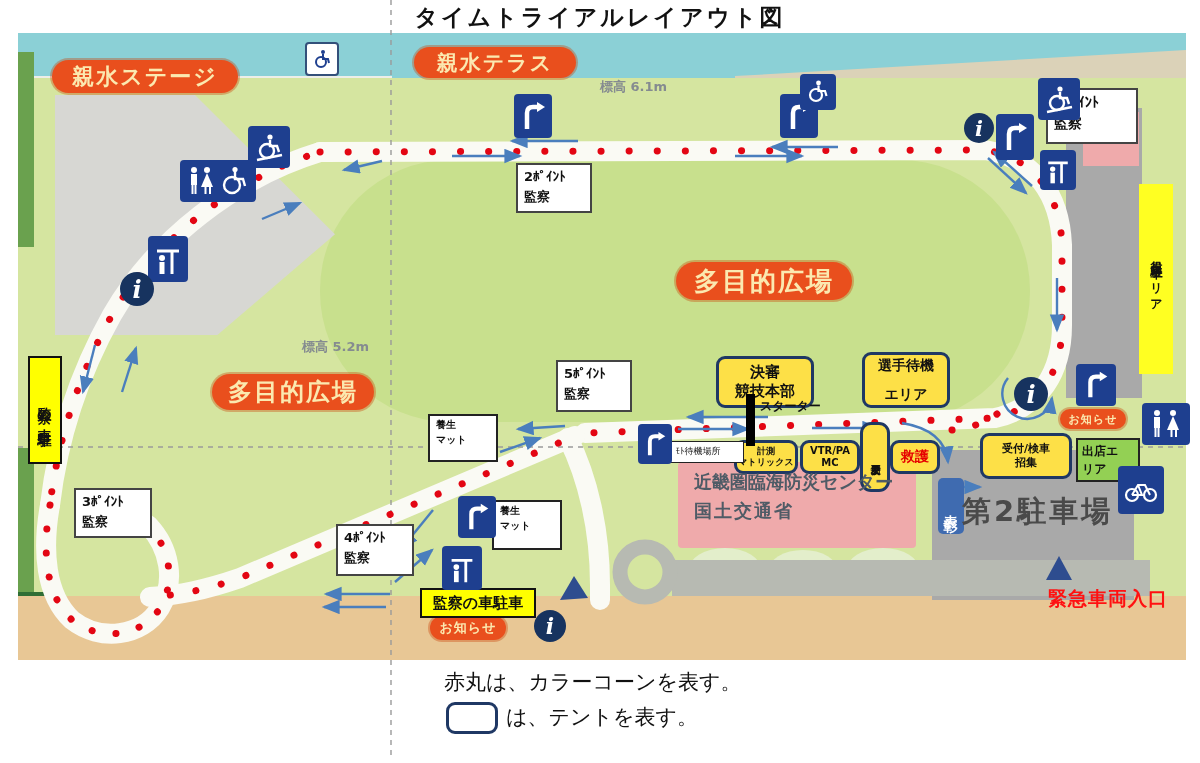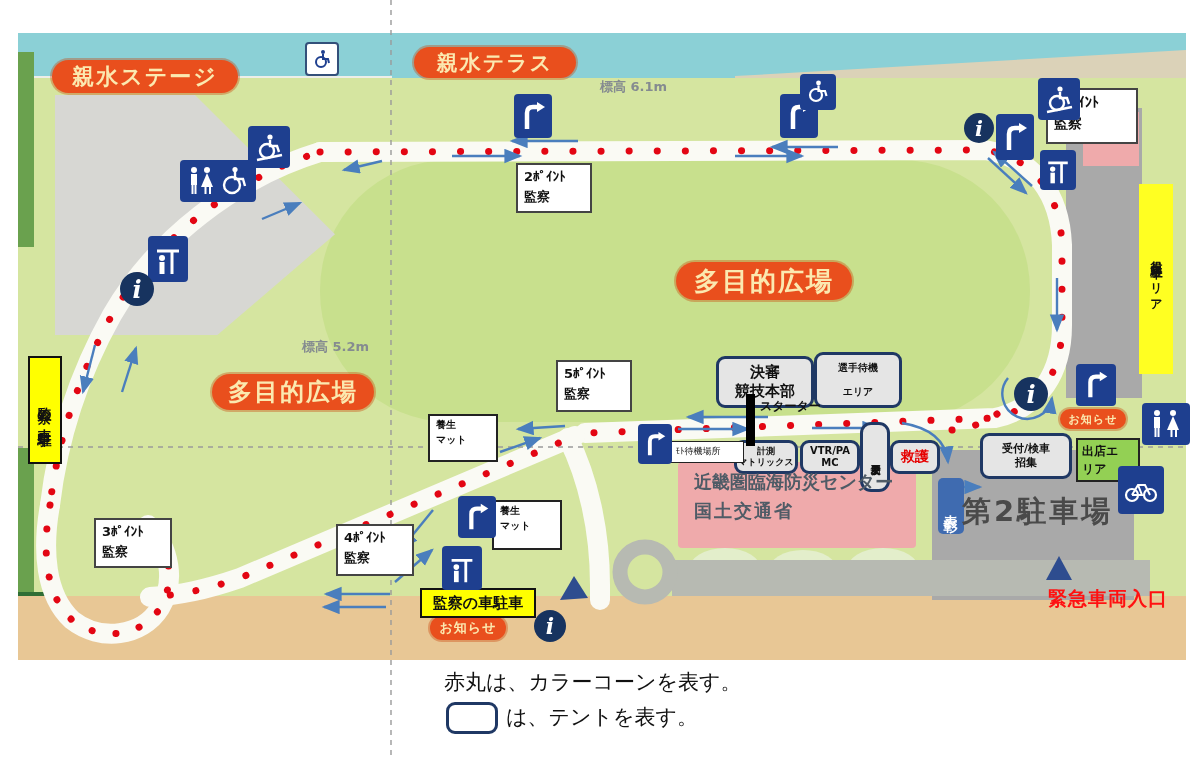--- a/index.html
+++ b/index.html
@@ -11,21 +11,21 @@
   .bg{position:absolute;}
   
   .pill{position:absolute;background:#e94f1d;color:#fbe9b0;font-weight:700;border-radius:20px;
         display:flex;align-items:center;justify-content:center;letter-spacing:2px;
         box-shadow:0 0 0 2px rgba(200,60,0,.35);}
   
   .chk{position:absolute;background:#fff;border:2px solid #444;padding:2px 6px;font-size:13px;
        font-weight:700;color:#111;line-height:1.5;}
   .chk span{display:block;}
   
-  .tent{position:absolute;background:#e5e5e5;border:3px solid #1f3864;border-radius:9px;
+  .tent{position:absolute;background:#fde047;border:3px solid #1f3864;border-radius:9px;
         display:flex;flex-direction:column;align-items:center;justify-content:center;
         font-weight:700;color:#111;line-height:1.25;}
   
   .box{position:absolute;background:#fff;border:2px solid #222;padding:2px 6px;font-size:10px;
        font-weight:700;color:#111;line-height:1.45;}
   .box span{display:block;}
   
   .ylab{position:absolute;background:#ffff00;border:2px solid #111;color:#111;font-weight:700;
         display:flex;align-items:center;justify-content:center;}
   .vert{writing-mode:vertical-rl;text-orientation:upright;letter-spacing:2px;}
@@ -118,20 +118,21 @@
       <line x1="122" y1="392" x2="136" y2="348"></line>
       <path d="M 1008 378 A 25 25 0 1 0 1052 398"></path>
       <path d="M 902 423 C 932 428 946 442 948 462"></path>
       <line x1="952" y1="487" x2="980" y2="487"></line>
     </g>
 
     <polygon points="560,600 588,598 574,576" fill="#2e4d8f"></polygon>
     <polygon points="1046,580 1072,580 1059,556" fill="#2e4d8f"></polygon>
   </svg>
 
+  <div class="abs title">タイムトライアルレイアウト図</div>
   <div class="legend-line" style="left:444px;top:668px;">
     <span>赤丸は、カラーコーンを表す。</span>
   </div>
   <div class="legend-line" style="left:446px;top:702px;">
     <span class="tent-symbol"></span><span>は、テントを表す。</span>
   </div>
 
   <div class="pill" style="left:52px;top:60px;width:186px;height:33px;font-size:22px;">
     <span>親水ステージ</span>
     </div>
@@ -155,21 +156,21 @@
   <div class="gray-text" style="left:302px;top:338px;">標高 5.2m</div>
 
   <div class="chk" style="left:1046px;top:88px;width:76px;height:48px;font-size:14px;">
     <span>1ﾎﾟｲﾝﾄ</span>
       <span>監察</span>
     </div>
   <div class="chk" style="left:516px;top:163px;width:60px;height:42px;">
     <span>2ﾎﾟｲﾝﾄ</span>
       <span>監察</span>
     </div>
-  <div class="chk" style="left:74px;top:518px;width:62px;height:42px;margin-left:20px;">
+  <div class="chk" style="left:74px;top:488px;width:62px;height:42px;">
     <span>3ﾎﾟｲﾝﾄ</span>
       <span>監察</span>
     </div>
   <div class="chk" style="left:336px;top:524px;width:62px;height:44px;">
     <span>4ﾎﾟｲﾝﾄ</span>
       <span>監察</span>
     </div>
   <div class="chk" style="left:556px;top:360px;width:60px;height:44px;">
     <span>5ﾎﾟｲﾝﾄ</span>
       <span>監察</span>
@@ -191,21 +192,21 @@
     <span>監察の車駐車</span>
     </div>
   <div class="ylab vert" style="left:1139px;top:184px;width:34px;height:190px;font-size:12px;border:none;background:#ffff22;">
     <span>役員駐車エリア</span>
     </div>
 
   <div class="tent" style="left:716px;top:356px;width:92px;height:46px;font-size:15px;">
     <span>決審</span>
       <span>競技本部</span>
     </div>
-  <div class="tent" style="left:814px;top:352px;width:82px;height:50px;font-size:10px;gap:11px;">
+  <div class="tent" style="left:862px;top:352px;width:82px;height:50px;font-size:14px;gap:11px;">
     <span>選手待機</span>
       <span>エリア</span>
     </div>
   <div class="tent" style="left:734px;top:440px;width:58px;height:28px;font-size:9px;">
     <span>計測</span>
       <span>マトリックス</span>
     </div>
   <div class="tent" style="left:800px;top:440px;width:54px;height:28px;font-size:10px;align-items:center;">
     <span>VTR/PA</span>
       <span>MC</span>

